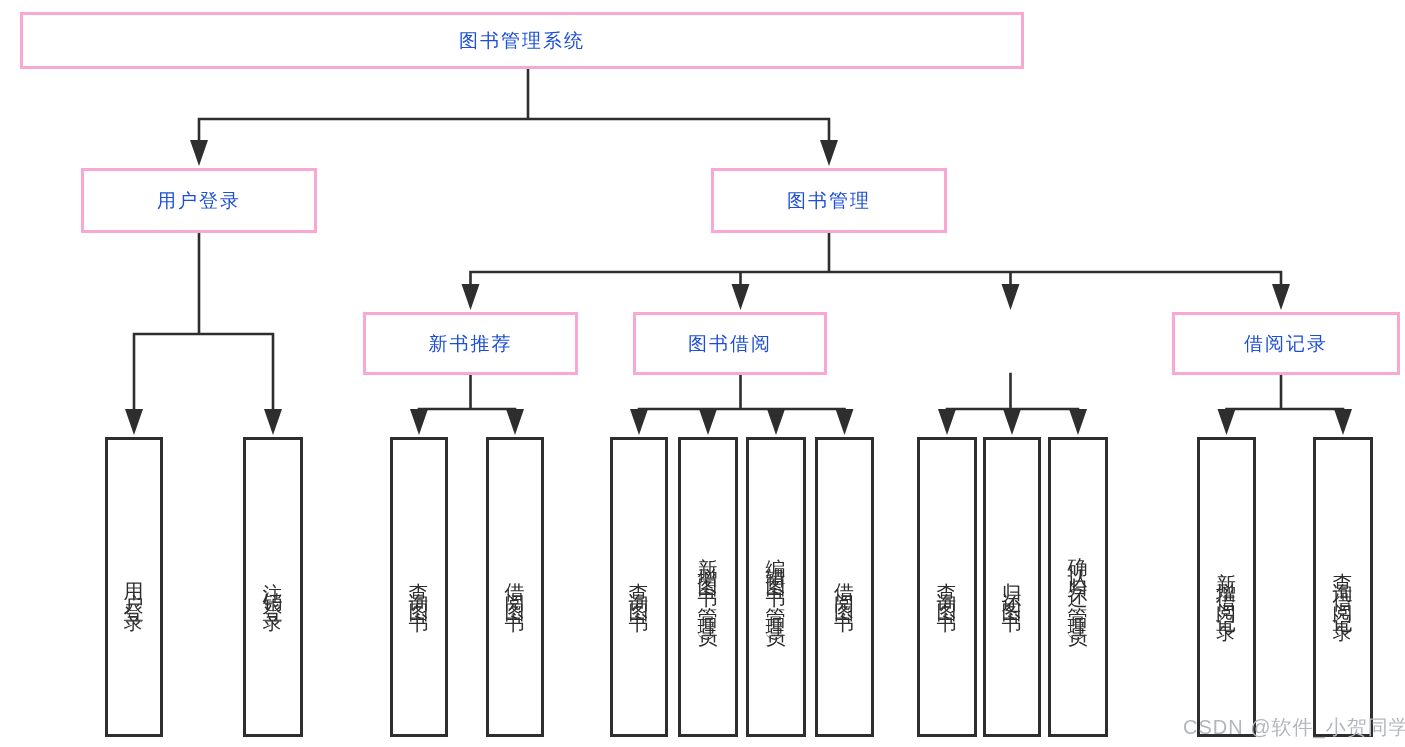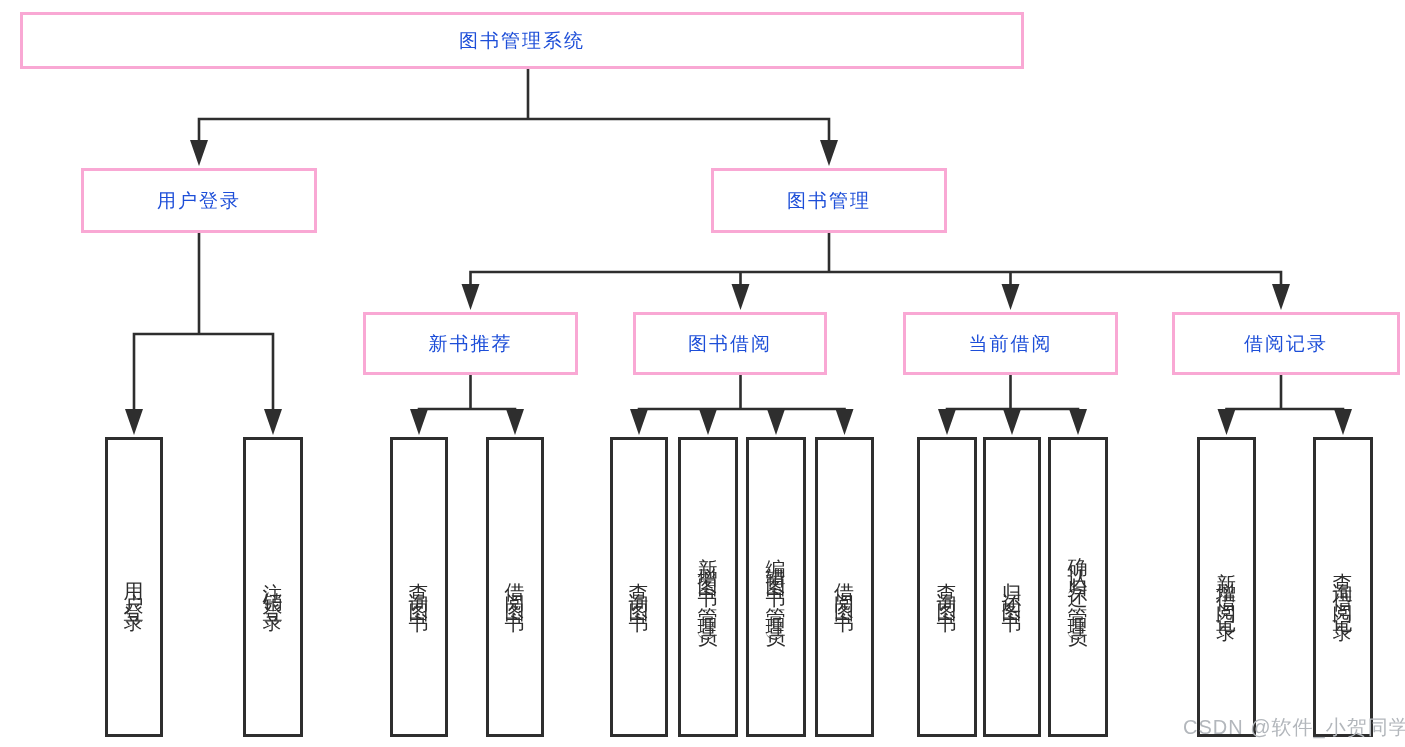--- a/index.html
+++ b/index.html
@@ -107,23 +107,20 @@
   <div class="hbox" style="left:711px; top:168px; width:236px; height:65px;">
     <span>图书管理</span>
   </div>
 
   <div class="hbox" style="left:363px; top:312px; width:215px; height:63px;">
     <span>新书推荐</span>
   </div>
   <div class="hbox" style="left:633px; top:312px; width:194px; height:63px;">
     <span>图书借阅</span>
   </div>
-  <div class="hbox" style="left:903px; top:312px; width:215px; height:63px;">
-    <span>当前借阅</span>
-  </div>
   <div class="hbox" style="left:1172px; top:312px; width:228px; height:63px;">
     <span>借阅记录</span>
   </div>
 
   <div class="vbox" style="left:105px; width:58px;">
     <span class="vtext">用户登录</span>
   </div>
   <div class="vbox" style="left:243px; width:60px;">
     <span class="vtext">注销登录</span>
   </div>

